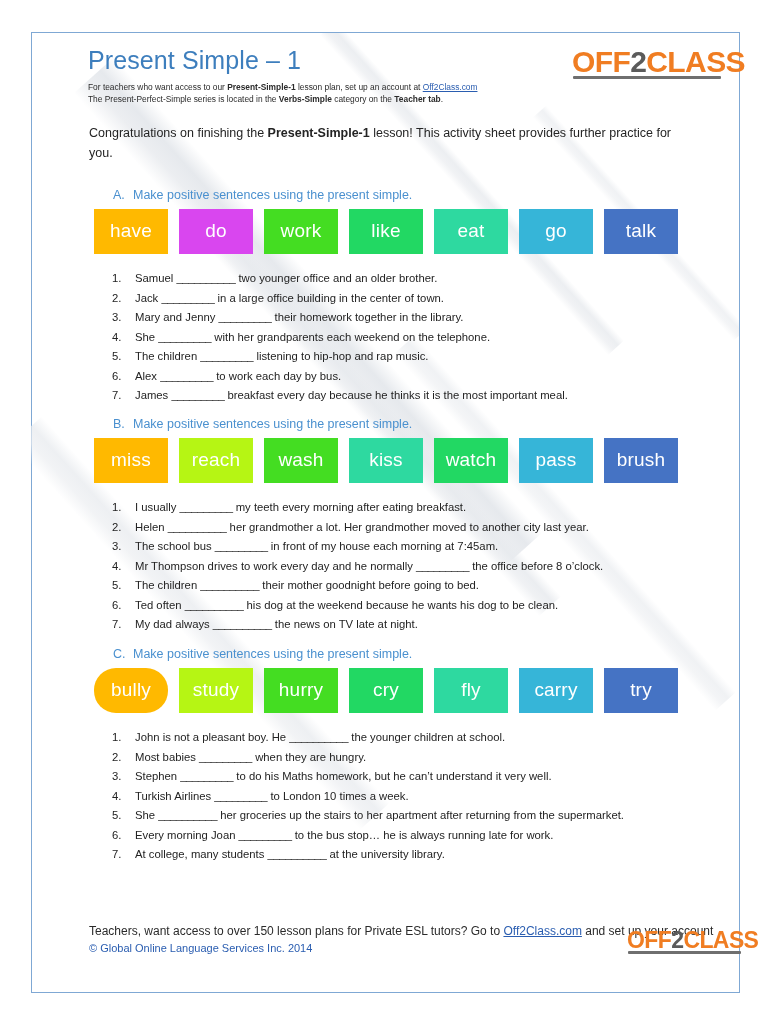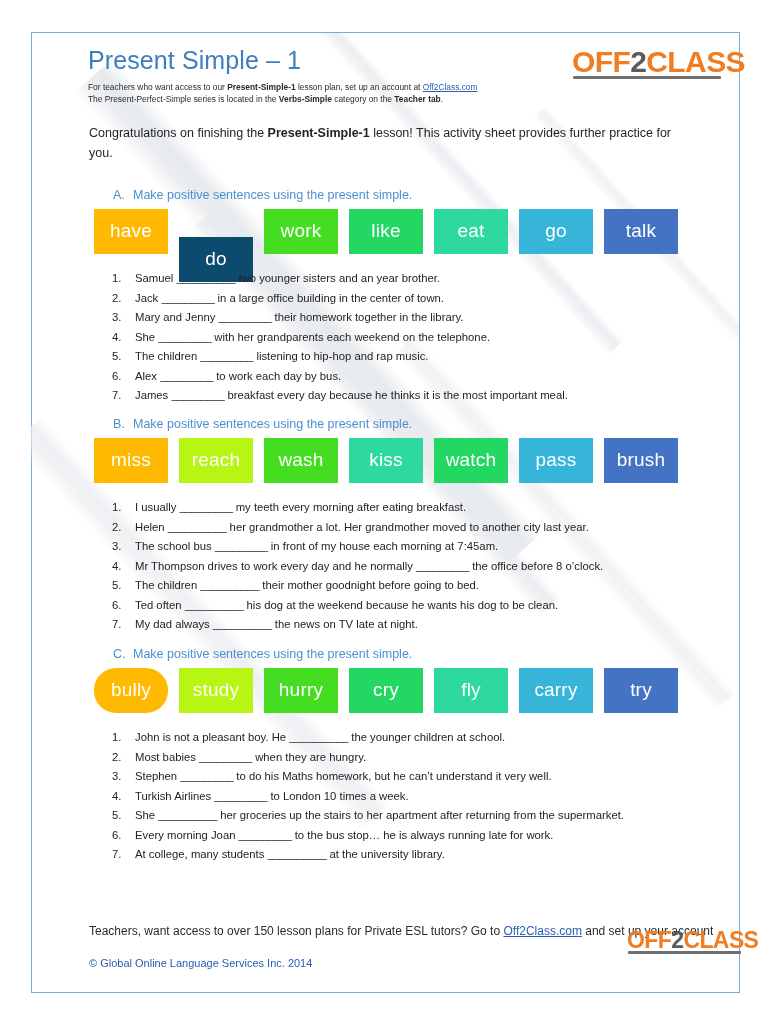--- a/index.html
+++ b/index.html
@@ -203,21 +203,21 @@
   #footer-line1 {
     font-size: 12px;
     line-height: 13px;
     color: #2b2b2b;
     white-space: nowrap;
   }
   #footer-line2 {
     font-size: 11px;
     line-height: 16px;
     color: #2a5db0;
-    margin-top: 17px;
+    margin-top: 2px;
     white-space: nowrap;
   }
 </style>
 </head>
 <body>
 
 <div id="page">
 
   <div id="page-border"></div>
 
@@ -246,21 +246,21 @@
     <div id="intro"><span>Congratulations on finishing the </span><b>Present-Simple-1</b><span> lesson! This activity sheet provides further practice for you.</span></div>
 
     <div class="section" id="section-A">
       <div class="section-heading">
         <span class="letter">A.</span><span>Make positive sentences using the present simple.</span>
       </div>
       <div class="word-row">
           <div class="word-box" style="background: rgb(255, 185, 0); align-items: center;">
             <span>have</span>
           </div>
-          <div class="word-box" style="background: #0c4a6e; margin-top: 28px;">
+          <div class="word-box" style="background: #d946ef;">
             <span>do</span>
           </div>
           <div class="word-box" style="background: rgb(68, 221, 34);">
             <span>work</span>
           </div>
           <div class="word-box" style="background: rgb(34, 216, 99);">
             <span>like</span>
           </div>
           <div class="word-box" style="background: rgb(46, 217, 160);">
             <span>eat</span>
@@ -268,21 +268,21 @@
           <div class="word-box" style="background: rgb(54, 181, 216);">
             <span>go</span>
           </div>
           <div class="word-box" style="background: rgb(69, 115, 196);">
             <span>talk</span>
           </div>
         </div>
       <div class="sentences">
           <div class="sent-item">
             <span class="sent-num">1.</span>
-            <span class="sent-text"><span>Samuel </span><span class="blank">__________</span><span> two younger sisters and an year brother.</span></span>
+            <span class="sent-text"><span>Samuel </span><span class="blank">__________</span><span> two younger office and an older brother.</span></span>
           </div>
           <div class="sent-item">
             <span class="sent-num">2.</span>
             <span class="sent-text"><span>Jack </span><span class="blank">_________</span><span> in a large office building in the center of town.</span></span>
           </div>
           <div class="sent-item">
             <span class="sent-num">3.</span>
             <span class="sent-text"><span>Mary and Jenny </span><span class="blank">_________</span><span> their homework together in the library.</span></span>
           </div>
           <div class="sent-item">

